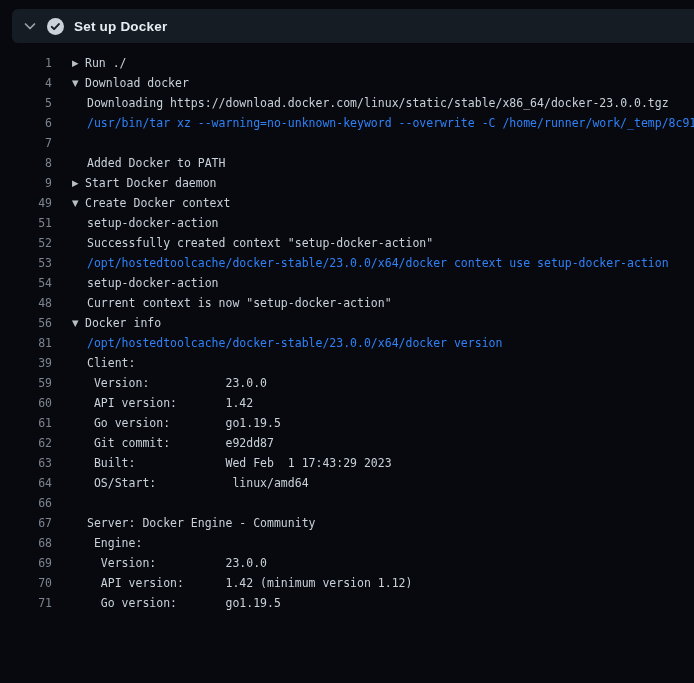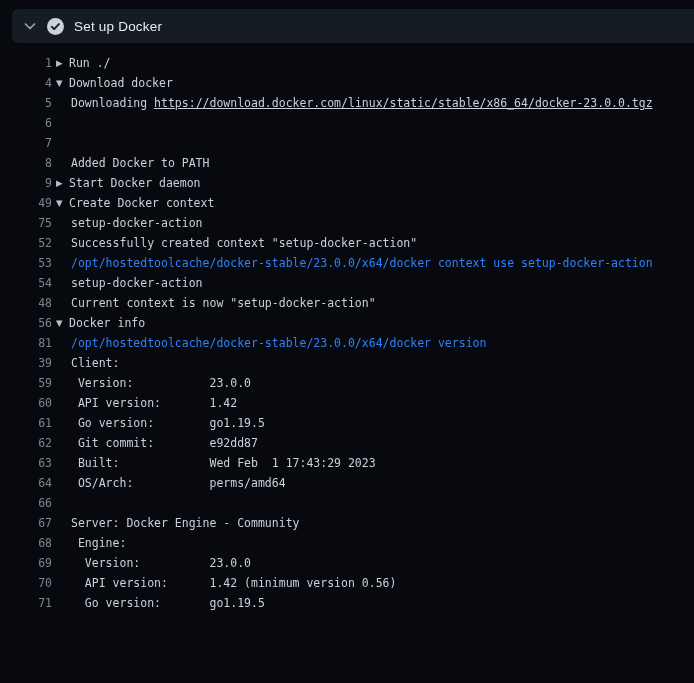--- a/index.html
+++ b/index.html
@@ -15,49 +15,49 @@
     background:#161c24;
     border-radius:6px 0 0 6px;
     display:flex;align-items:center;
     padding-left:10px;
     cursor:pointer;
   }
   .chev{display:flex;align-items:center;margin-right:9px;}
   .statusic{display:flex;align-items:center;margin-right:10px;}
   .step-title{
     font-family:"Liberation Sans",sans-serif;
-    font-size:13.5px;color:#e6edf3;font-weight:400;
+    font-size:13.5px;color:#e6edf3;font-weight:700;
     letter-spacing:.2px;
   }
   
   .log{padding-top:10px;}
   .row{
     display:flex;align-items:baseline;
     height:20px;line-height:20px;
     font-size:11.5px;
   }
   .num{
     flex:0 0 52px;text-align:right;
     color:#7d8590;cursor:pointer;
     user-select:none;
   }
   .content{
-    margin-left:4px;white-space:pre;
+    margin-left:20px;white-space:pre;
     color:#c9d1d9;overflow:hidden;
   }
   .row.group .content{cursor:pointer;}
   .marker{
     display:inline-block;width:13px;
     font-family:"DejaVu Sans",sans-serif;
     font-size:8.5px;color:#b8c0c8;
     vertical-align:1px;
   }
   .row.child .content{padding-left:15px;}
   .row.cmd .content{color:#2f81f7;}
-  .loglink{color:#c9d1d9;text-decoration:underline;cursor:pointer;}
+  .loglink{color:#c9d1d9;cursor:pointer;}
 </style>
 </head>
 <body>
 
 <div class="step-header">
   <span class="chev">
     <svg width="16" height="16" viewBox="0 0 16 16">
       <path d="M3.5 6l4.5 4.5L12.5 6" stroke="#9aa4ae" stroke-width="1.7" fill="none" stroke-linecap="round" stroke-linejoin="round"></path>
     </svg>
   </span>
@@ -78,38 +78,39 @@
     <div class="row group">
       <span class="num">4</span>
       <span class="content"><span class="marker">▼</span><span>Download docker</span></span>
     </div>
     <div class="row child">
       <span class="num">5</span>
       <span class="content"><span>Downloading </span><a class="loglink">https://download.docker.com/linux/static/stable/x86_64/docker-23.0.0.tgz</a></span>
     </div>
     <div class="row child cmd">
       <span class="num">6</span>
+      <span class="content">/usr/bin/tar xz --warning=no-unknown-keyword --overwrite -C /home/runner/work/_temp/8c91</span>
     </div>
     <div class="row child">
       <span class="num">7</span>
     </div>
     <div class="row child">
       <span class="num">8</span>
       <span class="content">Added Docker to PATH</span>
     </div>
     <div class="row group">
       <span class="num">9</span>
       <span class="content"><span class="marker">▶</span><span>Start Docker daemon</span></span>
     </div>
     <div class="row group">
       <span class="num">49</span>
       <span class="content"><span class="marker">▼</span><span>Create Docker context</span></span>
     </div>
     <div class="row child">
-      <span class="num">75</span>
+      <span class="num">51</span>
       <span class="content">setup-docker-action</span>
     </div>
     <div class="row child">
       <span class="num">52</span>
       <span class="content">Successfully created context "setup-docker-action"</span>
     </div>
     <div class="row child cmd">
       <span class="num">53</span>
       <span class="content">/opt/hostedtoolcache/docker-stable/23.0.0/x64/docker context use setup-docker-action</span>
     </div>
@@ -148,39 +149,39 @@
     <div class="row child">
       <span class="num">62</span>
       <span class="content"> Git commit:        e92dd87</span>
     </div>
     <div class="row child">
       <span class="num">63</span>
       <span class="content"> Built:             Wed Feb  1 17:43:29 2023</span>
     </div>
     <div class="row child">
       <span class="num">64</span>
-      <span class="content"> OS/Arch:           perms/amd64</span>
+      <span class="content"> OS/Start:           linux/amd64</span>
     </div>
     <div class="row child">
       <span class="num">66</span>
       <span class="content"></span>
     </div>
     <div class="row child">
       <span class="num">67</span>
       <span class="content">Server: Docker Engine - Community</span>
     </div>
     <div class="row child">
       <span class="num">68</span>
       <span class="content"> Engine:</span>
     </div>
     <div class="row child">
       <span class="num">69</span>
       <span class="content">  Version:          23.0.0</span>
     </div>
     <div class="row child">
       <span class="num">70</span>
-      <span class="content">  API version:      1.42 (minimum version 0.56)</span>
+      <span class="content">  API version:      1.42 (minimum version 1.12)</span>
     </div>
     <div class="row child">
       <span class="num">71</span>
       <span class="content">  Go version:       go1.19.5</span>
     </div>
   </div>
 
 </body></html>

